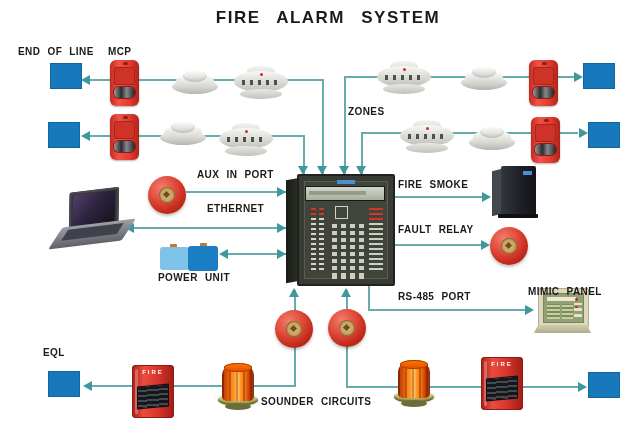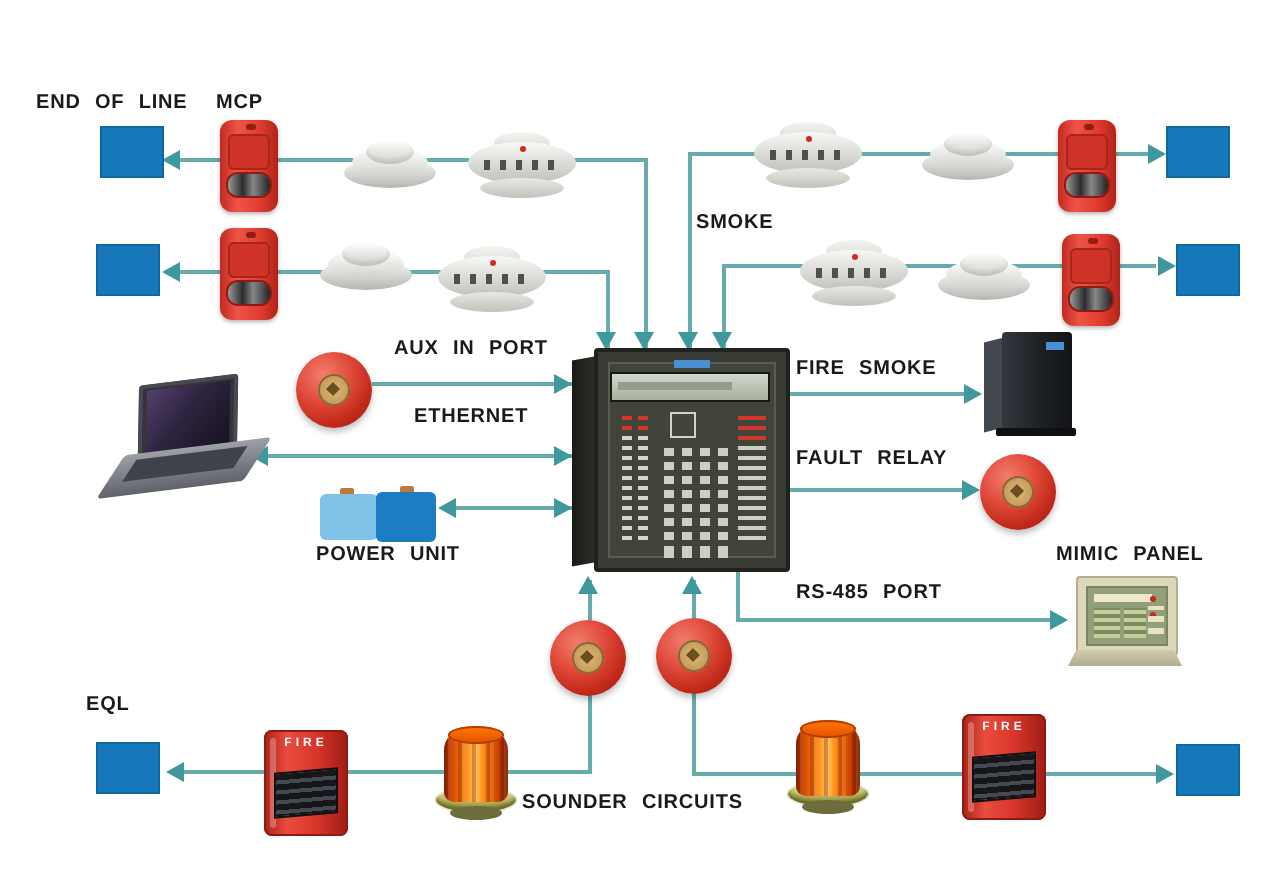--- a/index.html
+++ b/index.html
@@ -107,29 +107,30 @@
                    repeating-linear-gradient(90deg,#ccd0c3 0 5px,#40443a 5px 9px);}
   .pn-btm{position:absolute;left:33px;top:97px;width:32px;height:6px;background:repeating-linear-gradient(90deg,#ccd0c3 0 5px,#40443a 5px 9px);}
   .pn-colR{position:absolute;left:70px;top:30px;width:14px;height:64px;background:repeating-linear-gradient(0deg,#ccd0c3 0 2px,#40443a 2px 5px);}
   .pn-colR-red{position:absolute;left:70px;top:30px;width:14px;height:14px;background:repeating-linear-gradient(0deg,#d0372a 0 2px,#40443a 2px 5px);}
 </style>
 </head>
 <body>
 
 <div class="stage">
 
+  <div class="title">FIRE ALARM SYSTEM</div>
   <div class="lbl" style="left:18px;top:46px">END OF LINE</div>
   <div class="lbl" style="left:108px;top:46px">MCP</div>
-  <div class="lbl" style="left:348px;top:106px">SMOKE</div>
+  <div class="lbl" style="left:348px;top:106px">ZONES</div>
   <div class="lbl" style="left:197px;top:169px">AUX IN PORT</div>
   <div class="lbl" style="left:207px;top:203px">ETHERNET</div>
   <div class="lbl" style="left:398px;top:179px">FIRE SMOKE</div>
   <div class="lbl" style="left:398px;top:224px">FAULT RELAY</div>
   <div class="lbl" style="left:158px;top:272px">POWER UNIT</div>
-  <div class="lbl" style="left:528px;top:272px">MIMIC PANEL</div>
+  <div class="lbl" style="left:528px;top:286px">MIMIC PANEL</div>
   <div class="lbl" style="left:398px;top:291px">RS-485 PORT</div>
   <div class="lbl" style="left:43px;top:347px">EQL</div>
   <div class="lbl" style="left:261px;top:396px">SOUNDER CIRCUITS</div>
 
   <div class="ln ln-h" style="left:88px;top:79px;width:235px"></div>
   <div class="ln ln-h" style="left:88px;top:135px;width:216px"></div>
   <div class="ln ln-h" style="left:344px;top:76px;width:231px"></div>
   <div class="ln ln-h" style="left:361px;top:132px;width:217px"></div>
   <div class="ln ln-h" style="left:186px;top:191px;width:100px"></div>
   <div class="ln ln-h" style="left:128px;top:227px;width:158px"></div>

